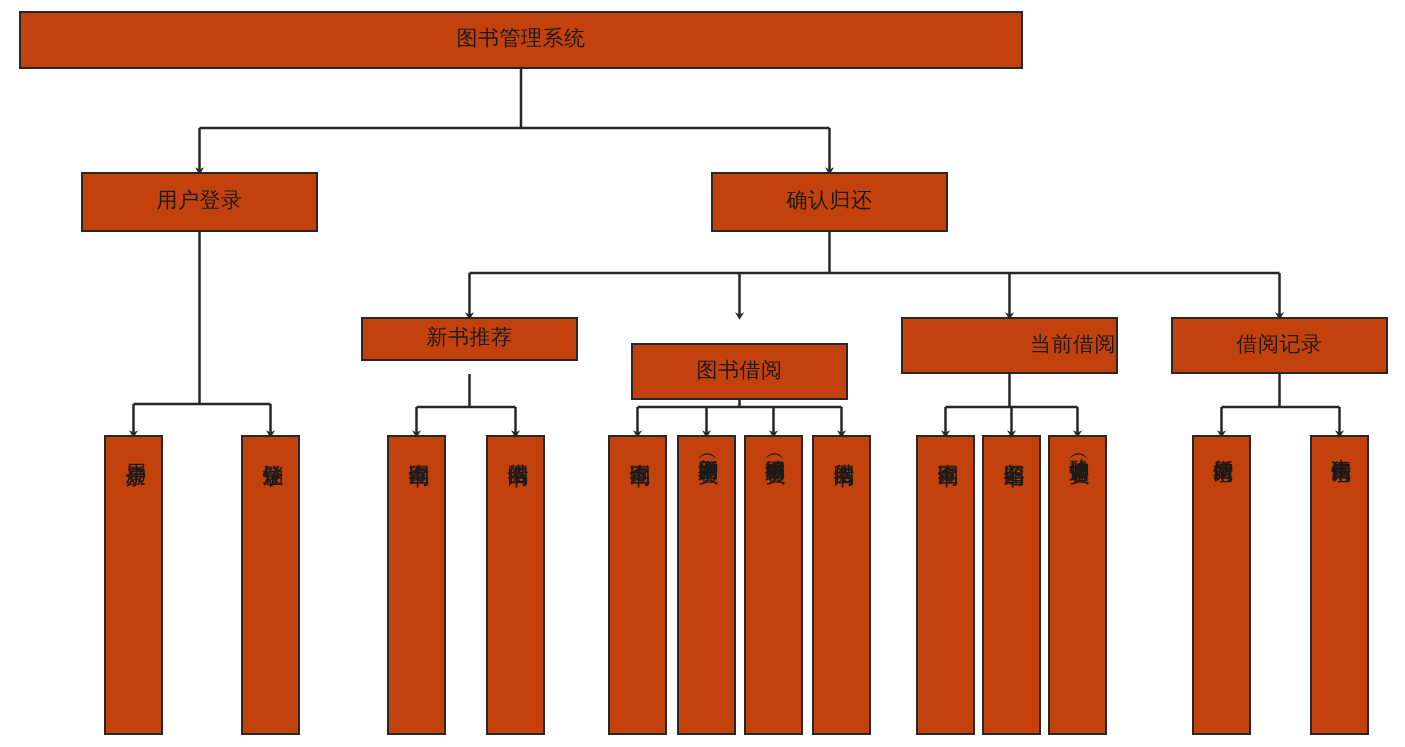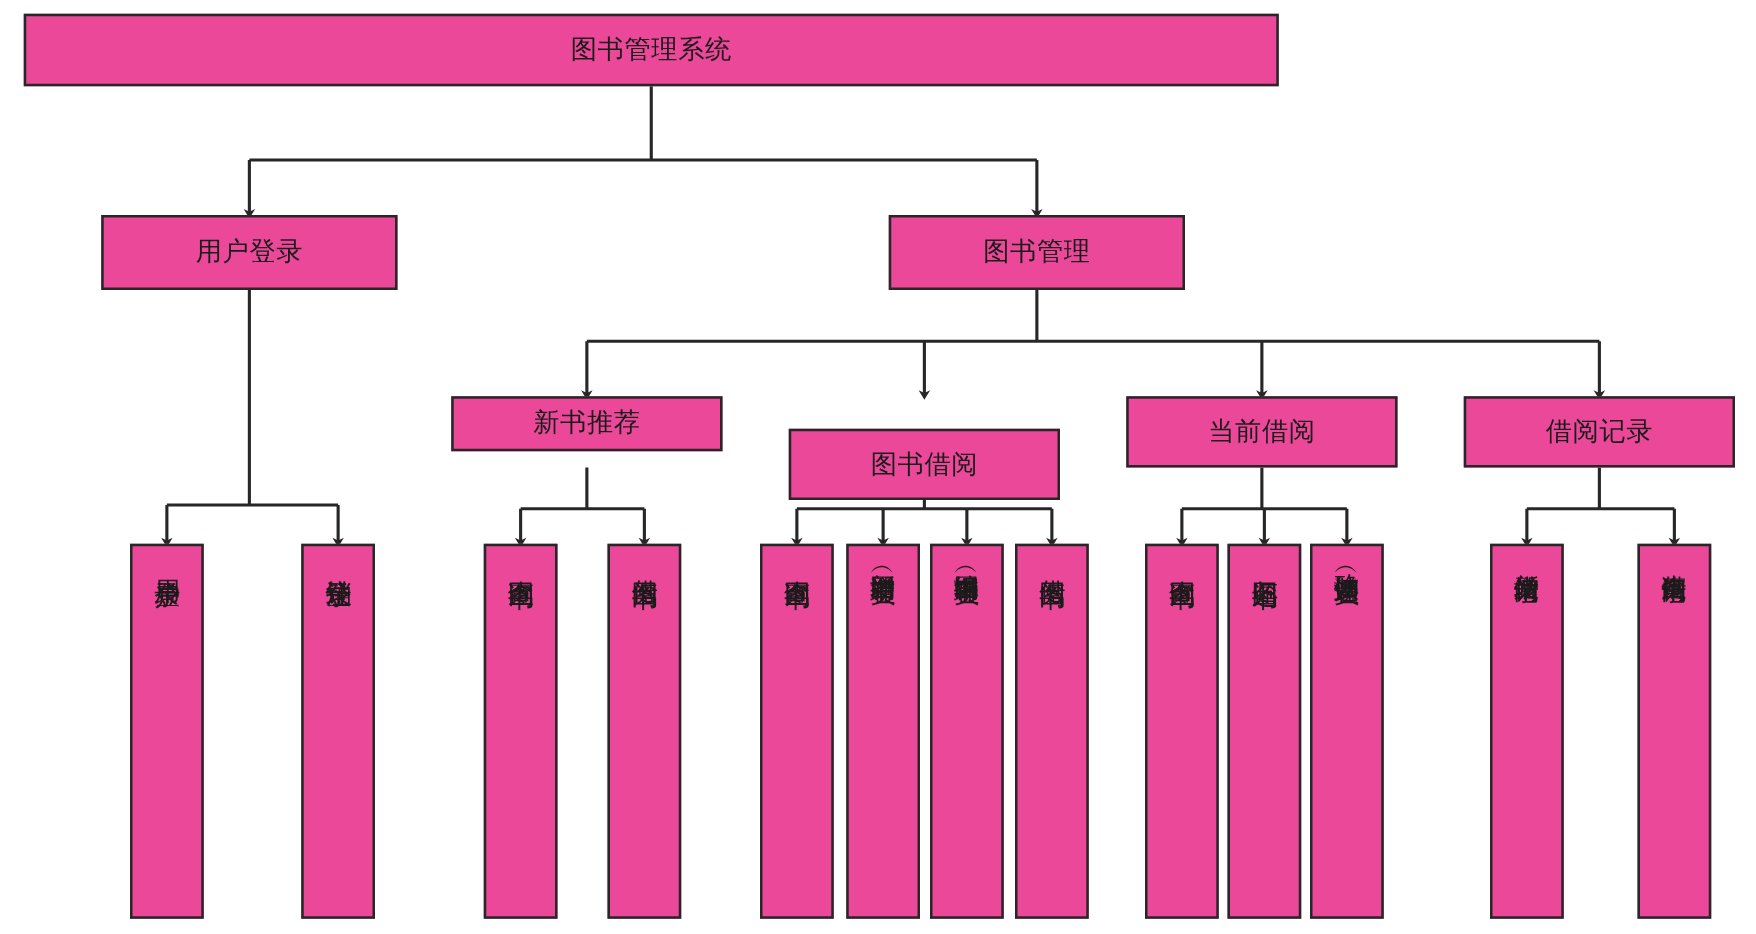--- a/index.html
+++ b/index.html
@@ -23,26 +23,27 @@
     position: absolute;
     left: 0;
     top: 0;
     width: 1405px;
     height: 747px;
     pointer-events: none;
   }
   .node {
     position: absolute;
     box-sizing: border-box;
-    background: #ec4899;
+    background: #c2410c;
     border: 2.5px solid #272727;
     display: flex;
     align-items: center;
     justify-content: center;
     overflow: hidden;
+    font-family: Liberation Mono, monospace;
   }
   .node.horizontal .node-label {
     writing-mode: horizontal-tb;
     font-size: 21px;
     line-height: 1.1;
     color: #1b1b1b;
     letter-spacing: 0.5px;
     white-space: nowrap;
   }
   .node.vertical {
@@ -124,29 +125,29 @@
   </svg>
 
   <div id="node-layer">
       <div class="node horizontal" style="left: 19px; top: 11px; width: 1004px; height: 58px;">
         <span class="node-label">图书管理系统</span>
       </div>
       <div class="node horizontal" style="left: 81px; top: 172px; width: 237px; height: 60px;">
         <span class="node-label">用户登录</span>
       </div>
       <div class="node horizontal" style="left: 711px; top: 172px; width: 237px; height: 60px;">
-        <span class="node-label">图书管理</span>
+        <span class="node-label">确认归还</span>
       </div>
       <div class="node horizontal" style="left: 361px; top: 317px; width: 217px; height: 44px;">
         <span class="node-label">新书推荐</span>
       </div>
       <div class="node horizontal" style="left: 631px; top: 317px; width: 217px; height: 57px; margin-top: 26px;">
         <span class="node-label">图书借阅</span>
       </div>
-      <div class="node horizontal" style="left: 901px; top: 317px; width: 217px; height: 57px;">
+      <div class="node horizontal" style="left: 901px; top: 317px; width: 217px; height: 57px; justify-content: flex-end;">
         <span class="node-label">当前借阅</span>
       </div>
       <div class="node horizontal" style="left: 1171px; top: 317px; width: 217px; height: 57px;">
         <span class="node-label">借阅记录</span>
       </div>
       <div class="node vertical" style="left: 104px; top: 435px; width: 59px; height: 300px;">
         <span class="node-label">用户登录</span>
       </div>
       <div class="node vertical" style="left: 241px; top: 435px; width: 59px; height: 300px;">
         <span class="node-label">注销登录</span>

